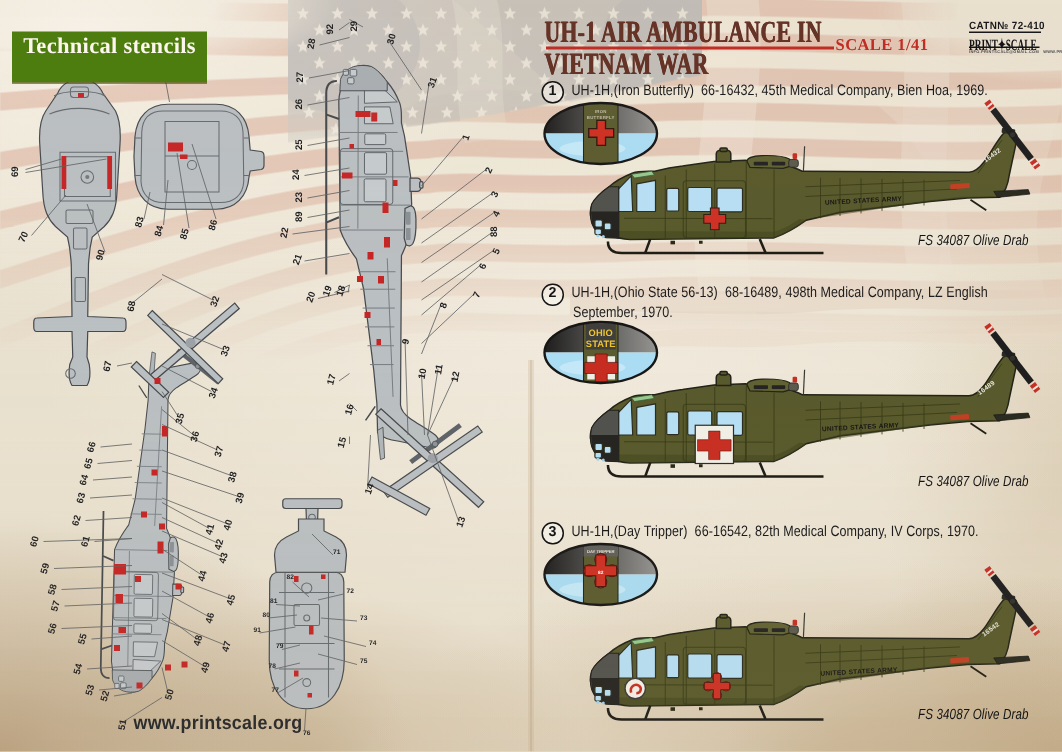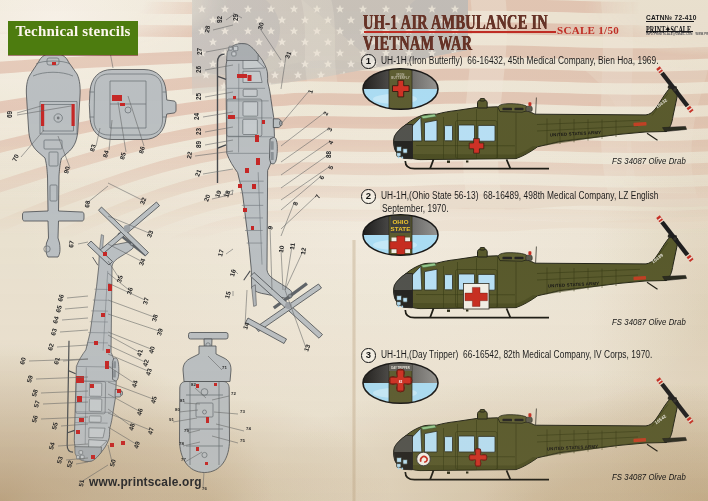--- a/index.html
+++ b/index.html
@@ -804,21 +804,21 @@
 </style>
 </svg>
 <div class="abs" style="left:0;top:0;width:708px;height:501px;pointer-events:none;
  background:linear-gradient(180deg, rgba(222,192,164,0.07) 0%, rgba(228,204,176,0.03) 45%, rgba(205,178,140,0.10) 100%);"></div>
 <div class="abs" id="tsbox">
     <span>Technical stencils</span>
   </div>
 <div class="abs" id="title1">UH-1 AIR AMBULANCE IN</div>
 <div class="abs" id="rline"></div>
 <div class="abs" id="title2">VIETNAM WAR</div>
-<div class="abs" id="scale">SCALE 1/50</div>
+<div class="abs" id="scale">SCALE 1/41</div>
 <div class="abs" id="catno">CATN№ 72-410</div>
 <div class="abs" id="catline"></div>
 <div class="abs" id="plogo">PRINT✦SCALE</div>
 <div class="abs" id="plline"></div>
 <div class="abs" id="purl">INFO.PRINTSCALE@GMAIL.COM &nbsp; WWW.PRINTSCALEMODELS.COM</div>
 <div class="abs circ" style="left:361px;top:54px;">1</div>
 <div class="abs item" style="left:381px;top:55px;">UH-1H,(Iron Butterfly)&nbsp; 66-16432, 45th Medical Company, Bien Hoa, 1969.</div>
 <div class="abs circ" style="left:361px;top:189px;">2</div>
 <div class="abs item" style="left:381px;top:190px;">UH-1H,(Ohio State 56-13)&nbsp; 68-16489, 498th Medical Company, LZ English</div>
 <div class="abs item" style="left:382px;top:203px;">September, 1970.</div>

